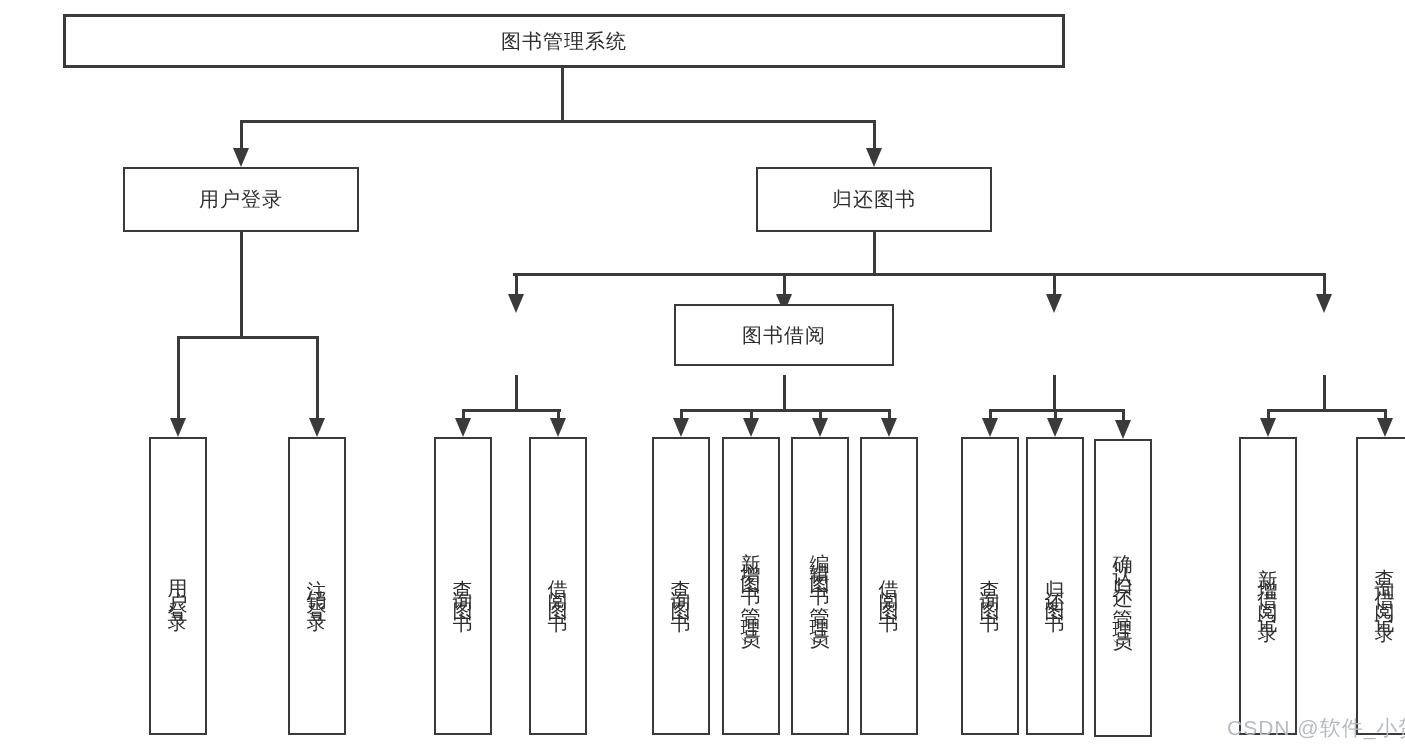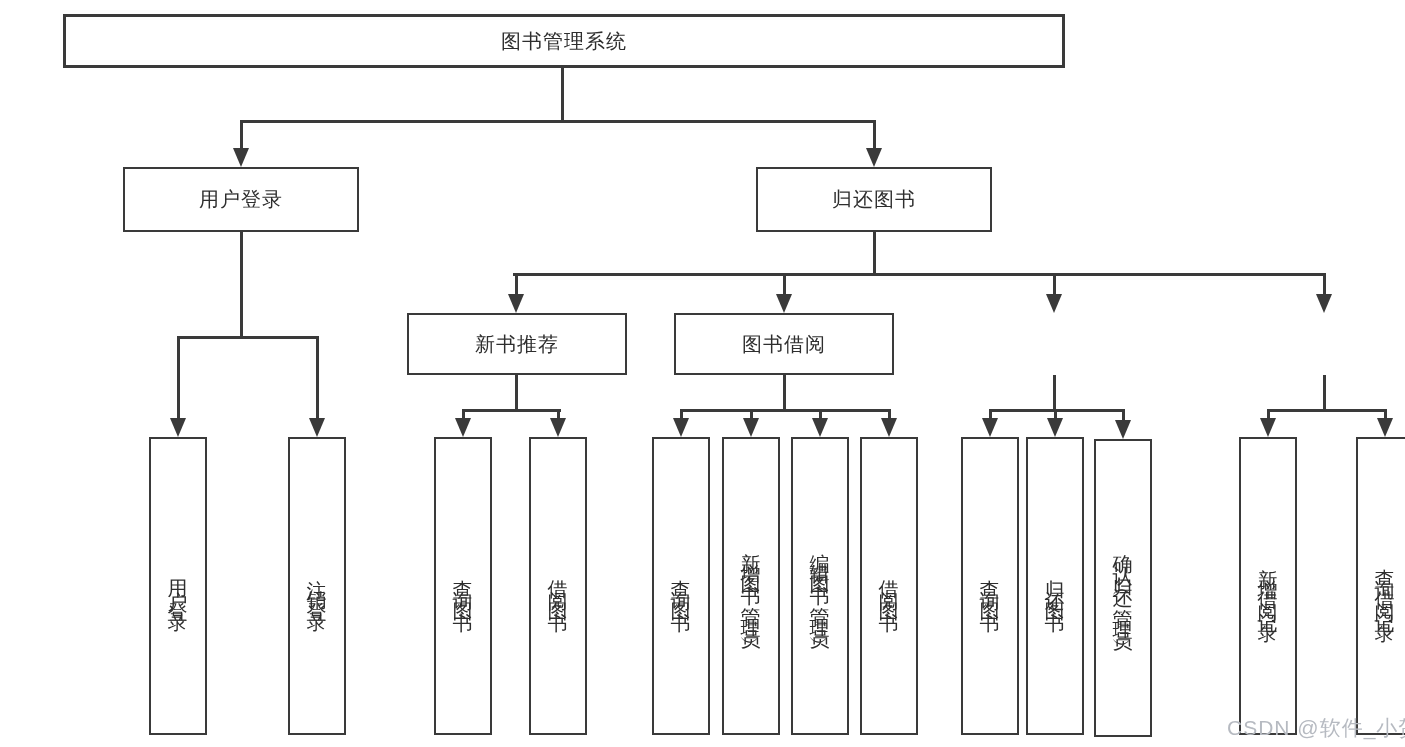--- a/index.html
+++ b/index.html
@@ -81,24 +81,21 @@
   <div class="hline" style="left:469px;top:273px;width:813px"></div>
   <div class="vline" style="left:471px;top:273px;height:24px"></div>
   <div class="arrow" style="left:464px;top:294px"></div>
   <div class="vline" style="left:739px;top:273px;height:24px"></div>
   <div class="arrow" style="left:732px;top:294px"></div>
   <div class="vline" style="left:1009px;top:273px;height:24px"></div>
   <div class="arrow" style="left:1002px;top:294px"></div>
   <div class="vline" style="left:1279px;top:273px;height:24px"></div>
   <div class="arrow" style="left:1272px;top:294px"></div>
 
-  <div class="box" style="left:363px;top:313px;width:220px;height:62px">
-    <span>新书推荐</span>
-  </div>
-  <div class="box" style="left:630px;top:313px;width:220px;height:62px">
+  <div class="box" style="left:630px;top:304px;width:220px;height:62px">
     <span>图书借阅</span>
   </div>
 
   <div class="vline" style="left:471px;top:375px;height:37px"></div>
   <div class="hline" style="left:418px;top:409px;width:99px"></div>
   <div class="vline" style="left:418px;top:409px;height:12px"></div>
   <div class="arrow" style="left:411px;top:418px"></div>
   <div class="vline" style="left:513px;top:409px;height:12px"></div>
   <div class="arrow" style="left:506px;top:418px"></div>
 

